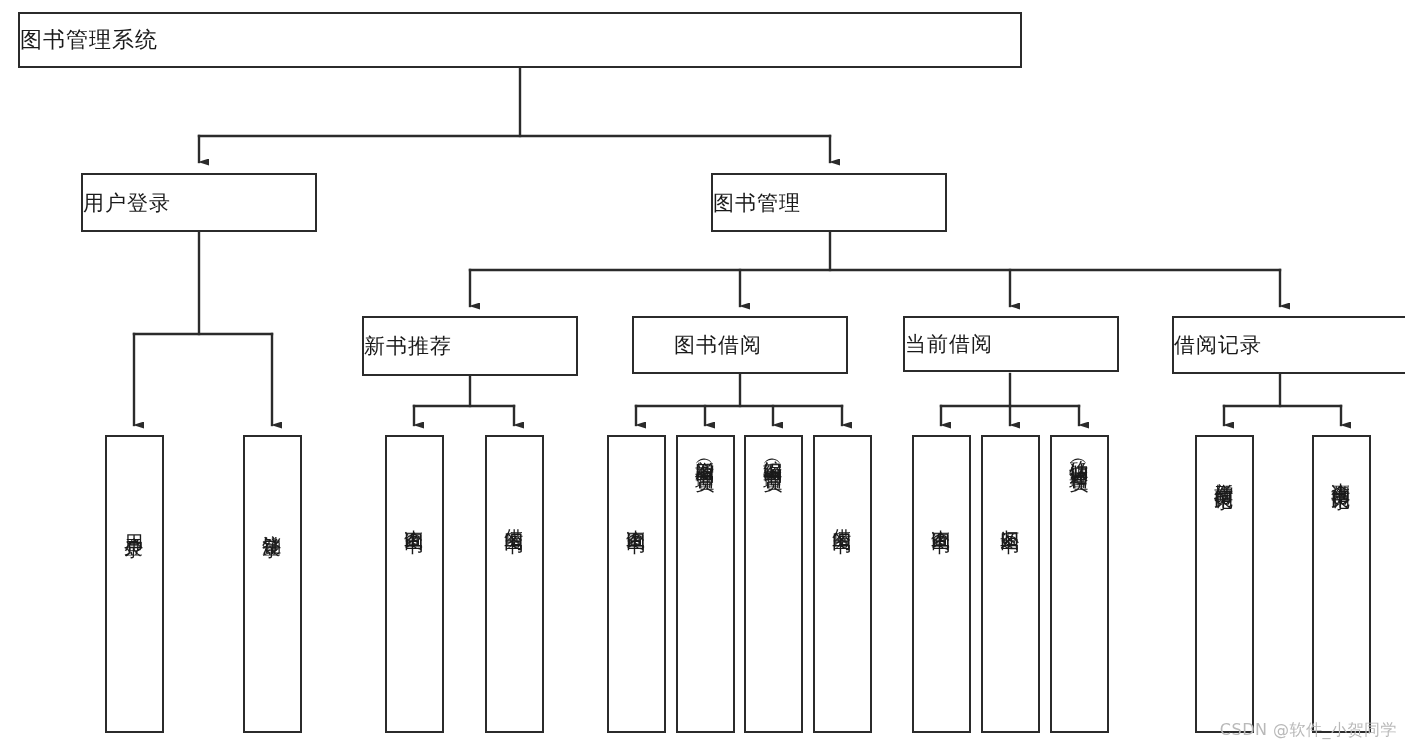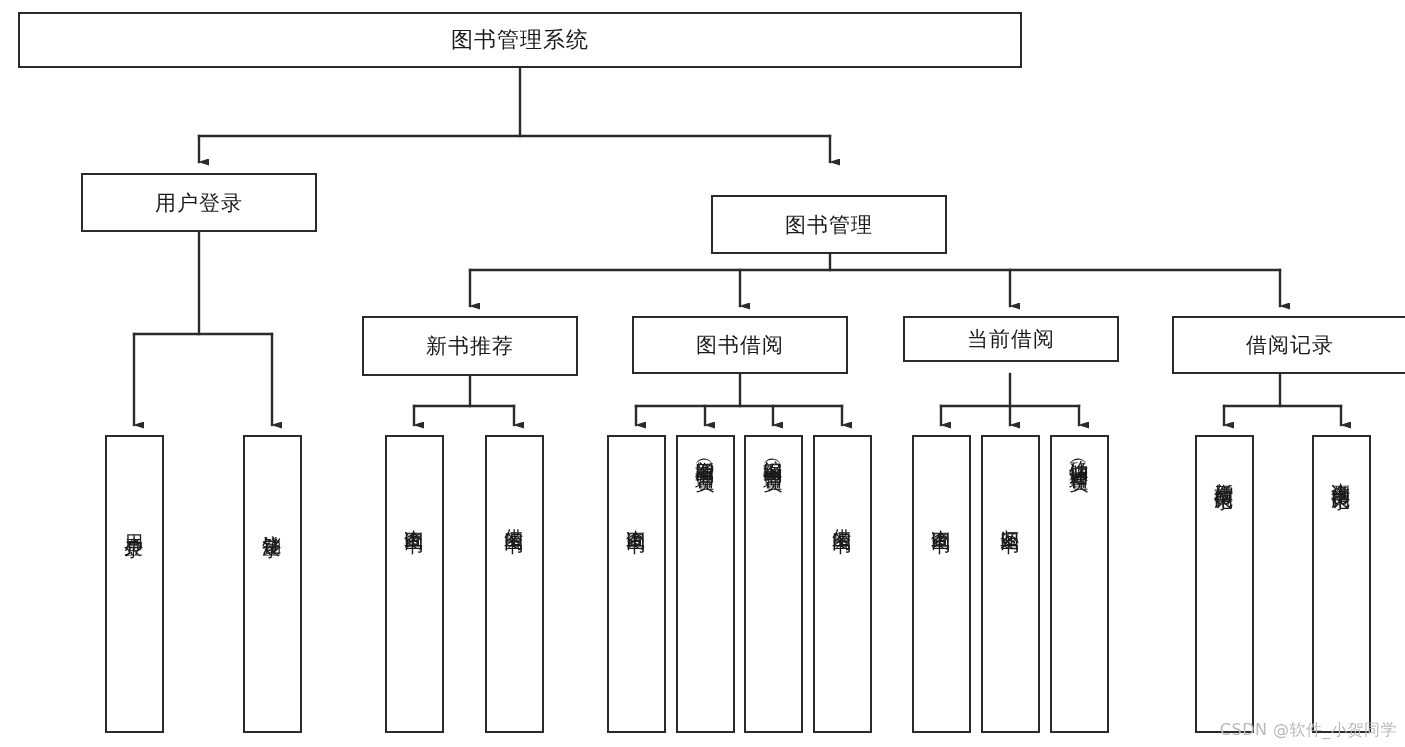--- a/index.html
+++ b/index.html
@@ -26,21 +26,20 @@
     height: 747px;
     pointer-events: none;
   }
   .node {
     position: absolute;
     box-sizing: border-box;
     border: 2px solid #2b2b2b;
     background: #ffffff;
     display: flex;
     align-items: center;
-    justify-content: center;
     color: #1a1a1a;
   }
   .node.horizontal {
     font-size: 21px;
     letter-spacing: 1px;
   }
   .node.leaf {
     align-items: flex-start;
     justify-content: center;
     padding-top: 2px;
@@ -126,31 +125,31 @@
     </g>
   </svg>
 
   <div class="node horizontal root" style="left:18px; top:12px; width:1004px; height:56px;">
     <span>图书管理系统</span>
   </div>
 
   <div class="node horizontal" style="left:81px; top:173px; width:236px; height:59px;">
     <span>用户登录</span>
   </div>
-  <div class="node horizontal" style="left:711px; top:173px; width:236px; height:59px;margin-top:22px;">
+  <div class="node horizontal" style="left:711px; top:173px; width:236px; height:59px;">
     <span>图书管理</span>
   </div>
 
   <div class="node horizontal" style="left:362px; top:316px; width:216px; height:60px;">
     <span>新书推荐</span>
   </div>
-  <div class="node horizontal" style="left:632px; top:316px; width:216px; height:58px;">
+  <div class="node horizontal" style="left:632px; top:316px; width:216px; height:58px;padding-left:40px;">
     <span>图书借阅</span>
   </div>
-  <div class="node horizontal" style="left:903px; top:316px; width:216px; height:46px;">
+  <div class="node horizontal" style="left:903px; top:316px; width:216px; height:56px;">
     <span>当前借阅</span>
   </div>
   <div class="node horizontal" style="left:1172px; top:316px; width:236px; height:58px;">
     <span>借阅记录</span>
   </div>
 
   <div class="node leaf" style="left:105px; top:435px; width:59px; height:298px;">
     <span class="leaf-text centered" style="margin-top:80px;">用户登录</span>
   </div>
   <div class="node leaf" style="left:243px; top:435px; width:59px; height:298px;">

